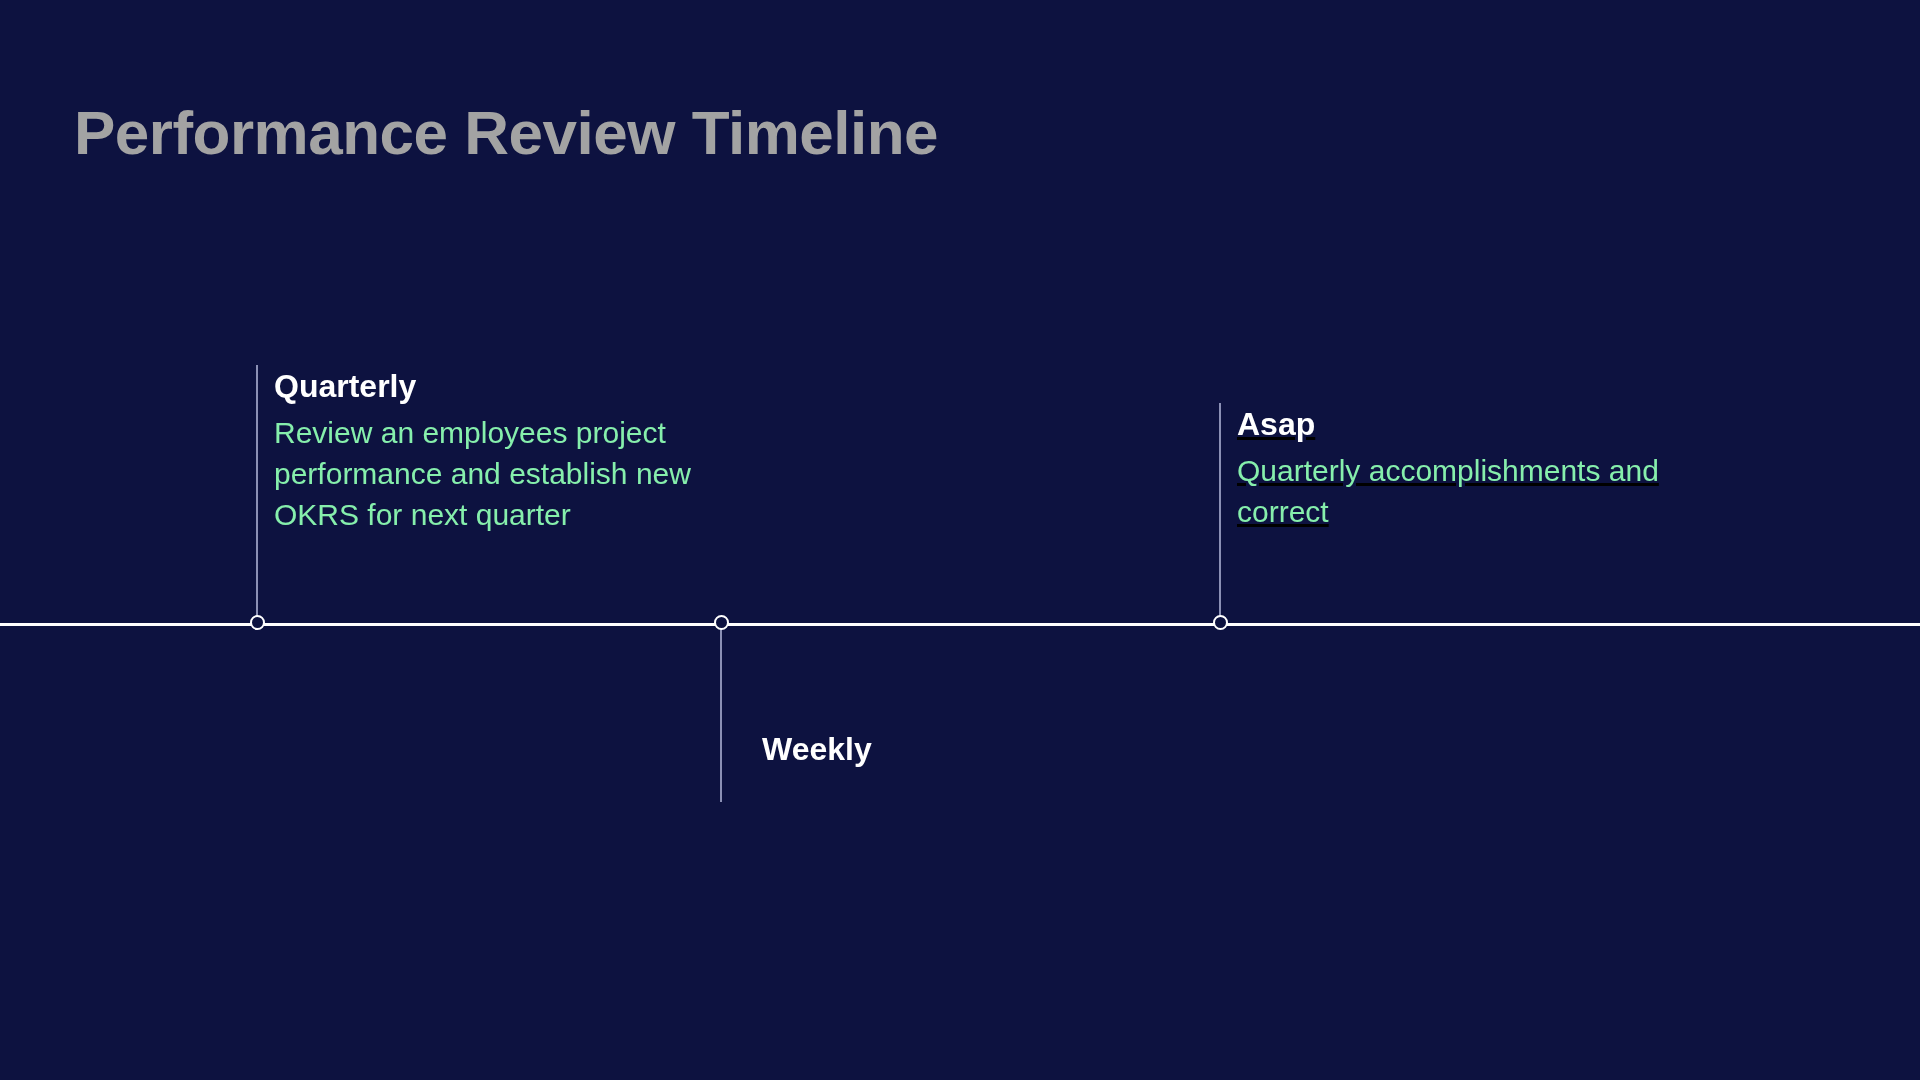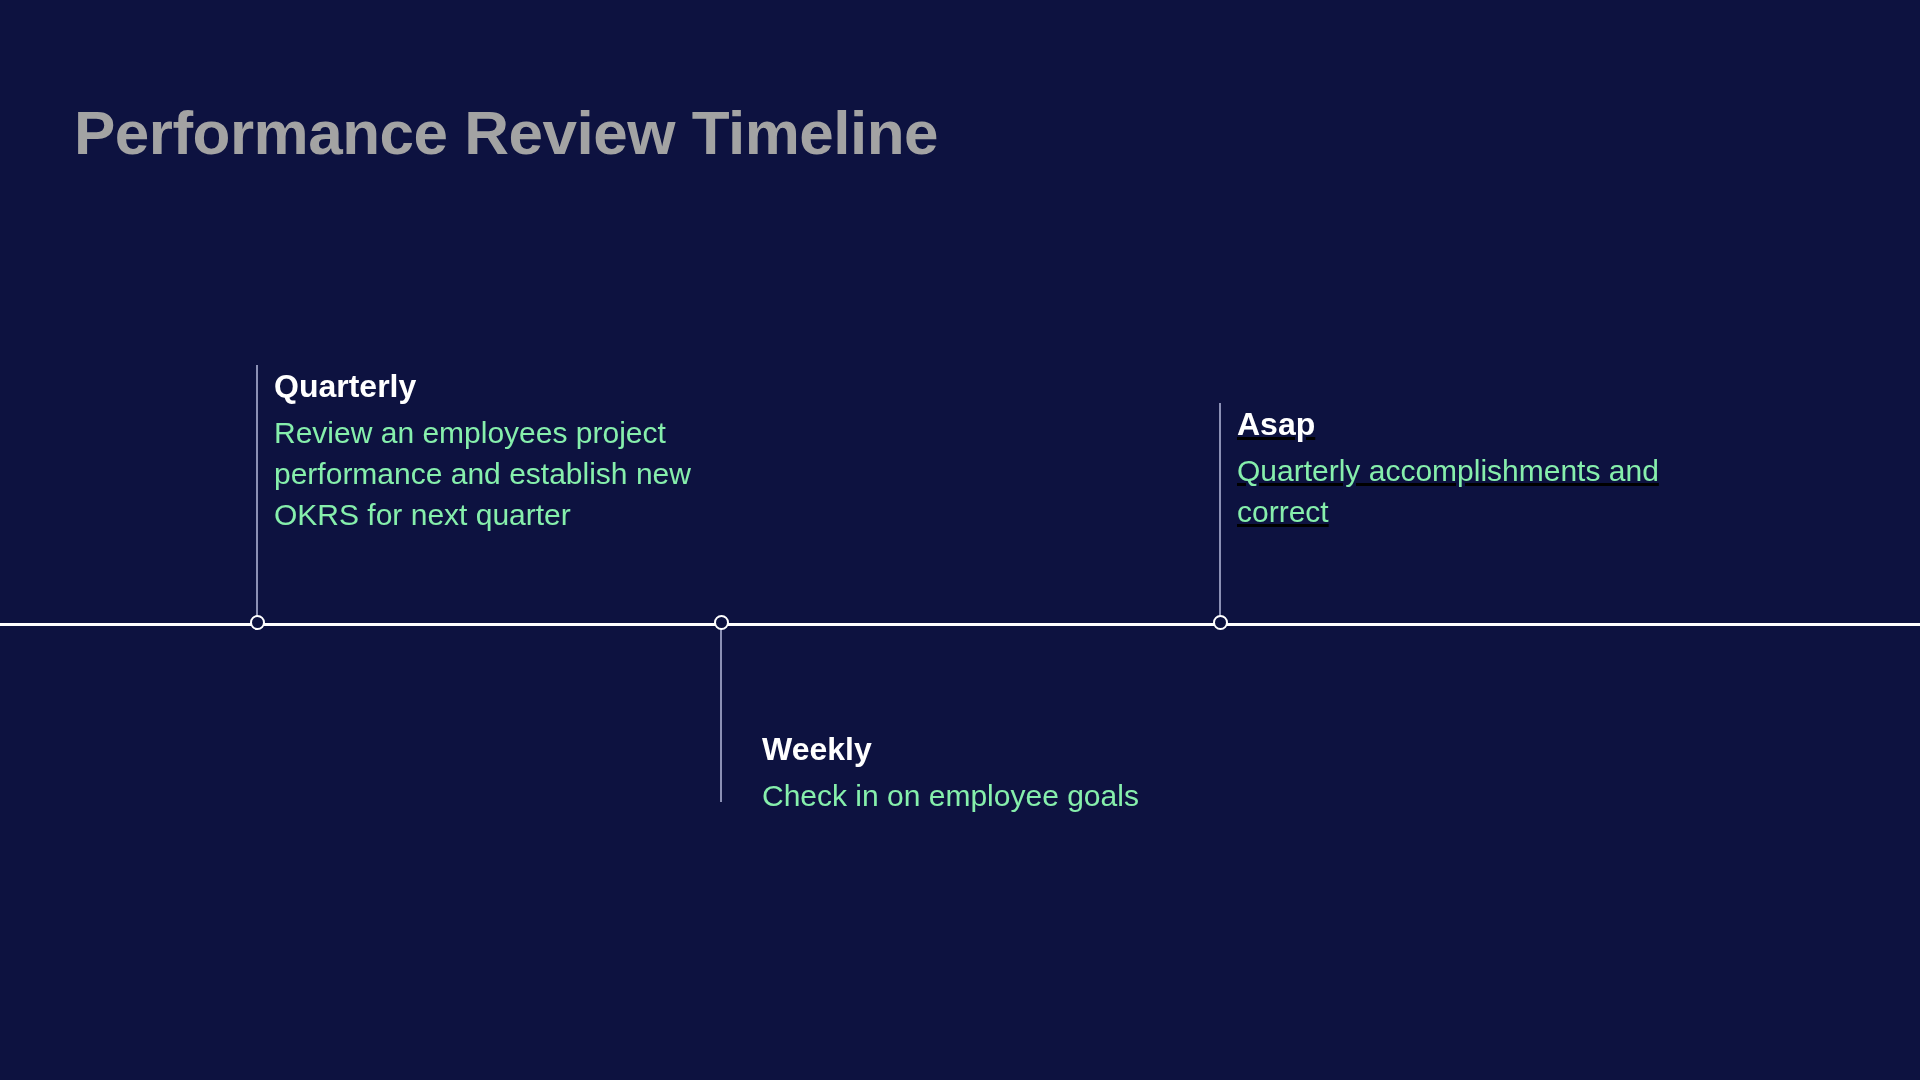--- a/index.html
+++ b/index.html
@@ -131,21 +131,20 @@
 performance and establish new
 OKRS for next quarter</p>
     </div>
   </div>
 
   <div class="timeline-event" id="event-weekly">
     <div class="event-connector"></div>
     <div class="event-marker"></div>
     <div class="event-content">
       <p class="event-title">Weekly</p>
-      <p class="event-desc">Check in on employee goals</p>
     </div>
   </div>
 
   <div class="timeline-event" id="event-asap">
     <div class="event-connector"></div>
     <div class="event-marker"></div>
     <div class="event-content">
       <p class="event-title">Asap</p>
       <p class="event-desc">Quarterly accomplishments and
 correct</p>

